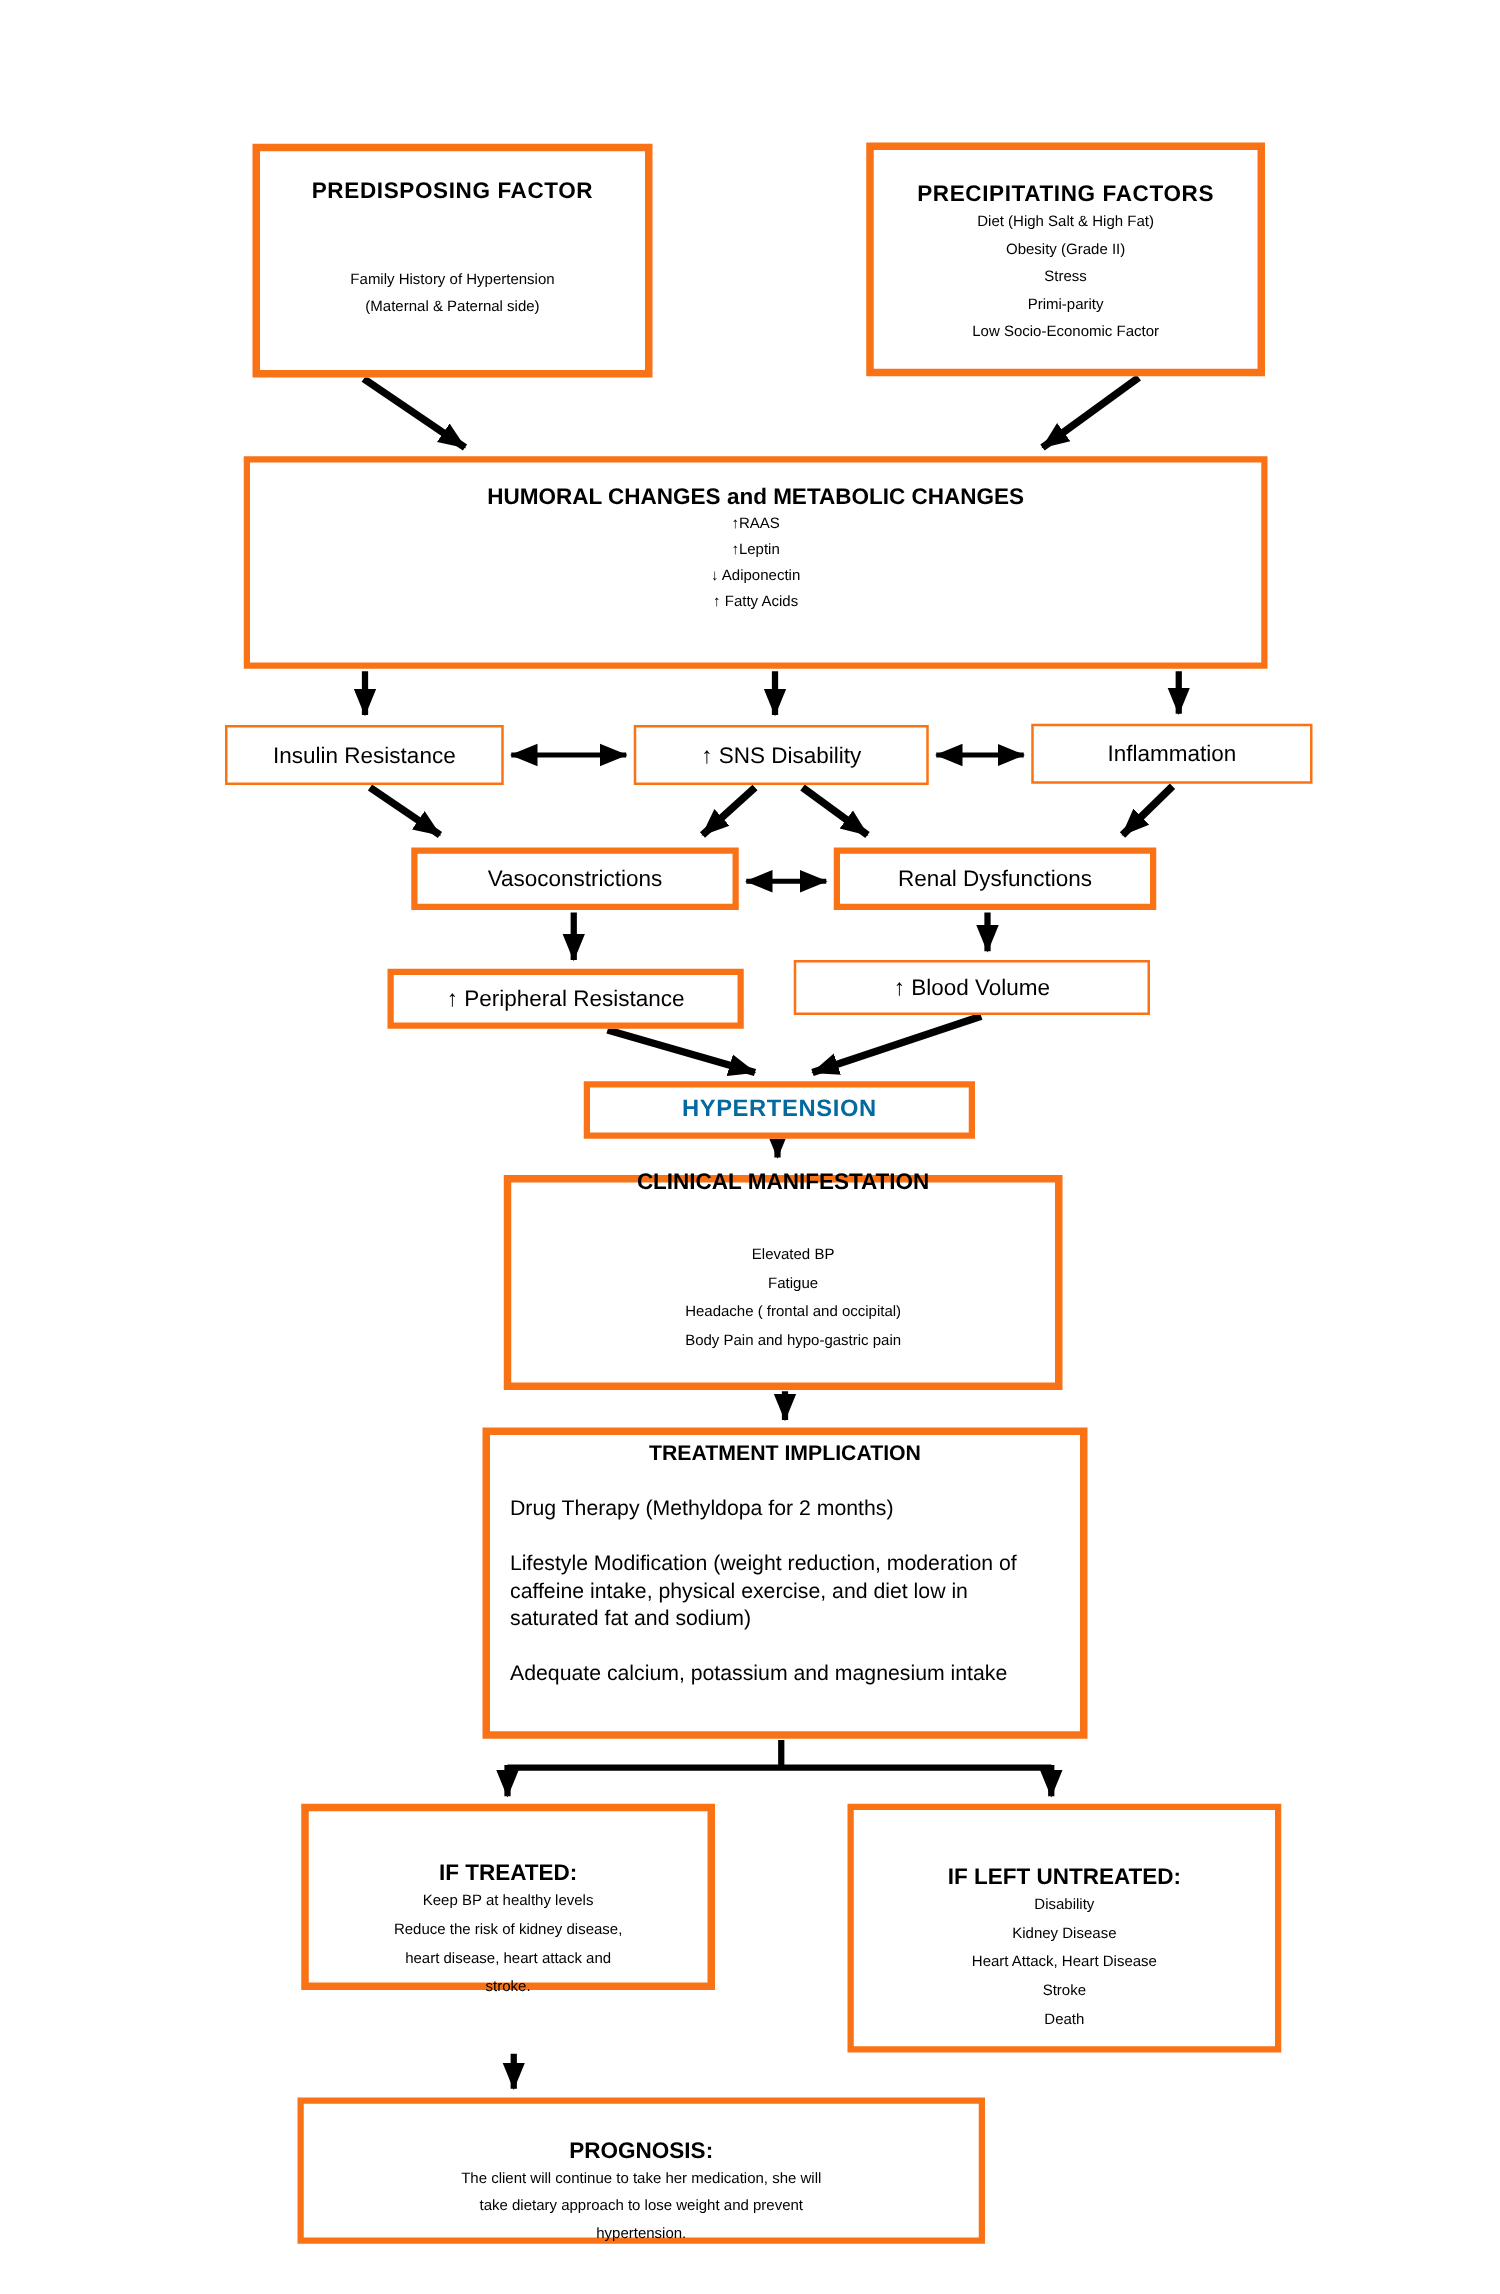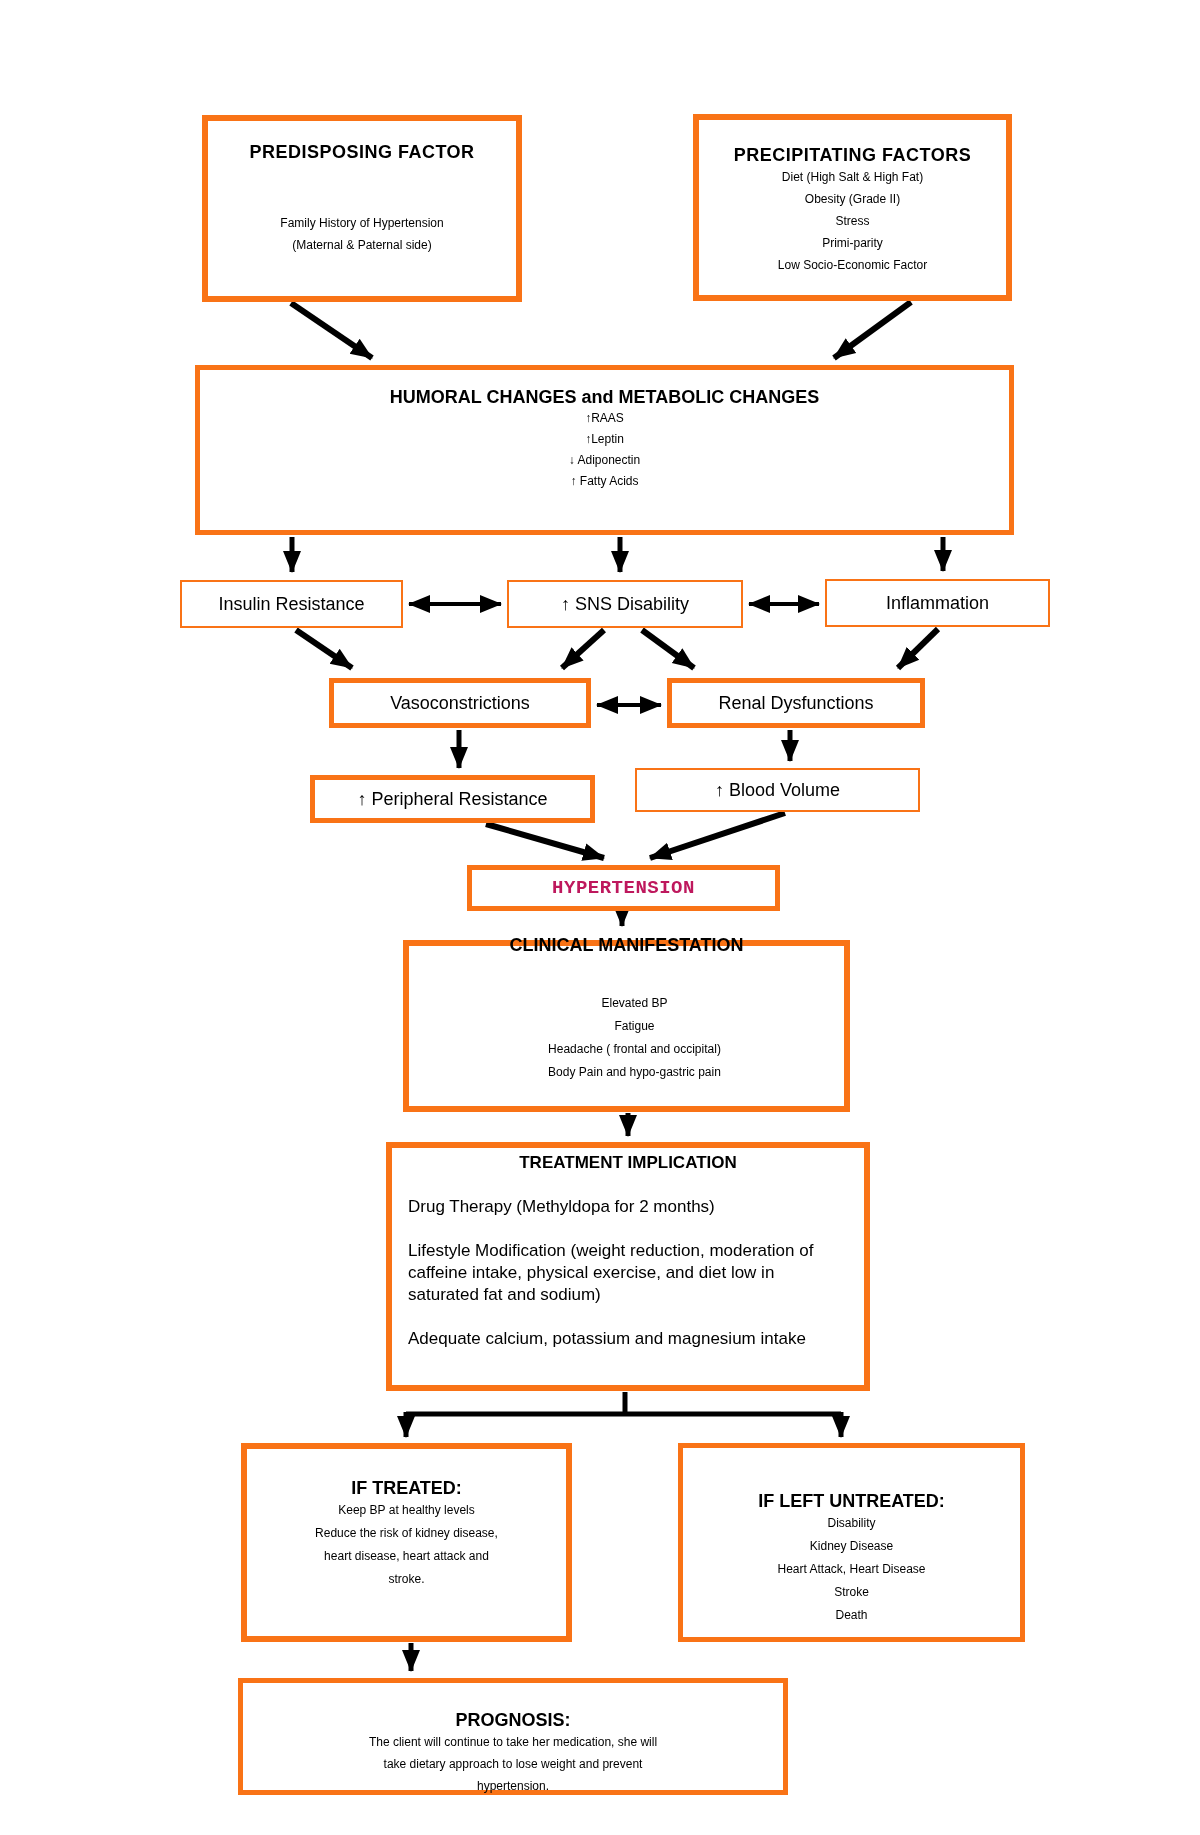--- a/index.html
+++ b/index.html
@@ -50,21 +50,21 @@
 
   .n-clinical{left:403px;top:940px;width:447px;height:172px;border-width:6px;padding-left:16px;}
   .n-clinical .title{position:absolute;top:-12px;left:0;width:100%;}
   .n-clinical .body{margin-top:46px;}
   .n-clinical .line{line-height:23px;}
 
   .n-treatment{left:386px;top:1142px;width:484px;height:249px;border-width:6px;padding:4px 16px;text-align:left;}
   .n-treatment .title{text-align:center;margin-top:16px;margin-bottom:0;}
   .n-treatment .para{font-size:17px;line-height:22px;margin-top:0;margin-bottom:22px;}
 
-  .n-iftreated{left:241px;top:1443px;width:331px;height:199px;border-width:6px;padding-top:28px;}
+  .n-iftreated{left:241px;top:1443px;width:331px;height:149px;border-width:6px;padding-top:38px;}
   .n-iftreated .line{line-height:23px;}
   .n-ifuntreated{left:678px;top:1443px;width:347px;height:199px;border-width:5px;padding-top:42px;}
   .n-ifuntreated .line{line-height:23px;}
 
   .n-prognosis{left:238px;top:1678px;width:550px;height:117px;border-width:5px;padding-top:26px;}
 </style>
 </head>
 <body>
 
 <div class="canvas">
@@ -152,21 +152,21 @@
 
   <div class="node label-box n-peripheral">
     <span class="label">↑ Peripheral Resistance</span>
   </div>
 
   <div class="node label-box n-blood">
     <span class="label">↑ Blood Volume</span>
   </div>
 
   <div class="node label-box n-hypertension">
-    <span class="label" style="color: #be185d; font-family: Liberation Mono, monospace;">HYPERTENSION</span>
+    <span class="label" style="color: #0369a1;">HYPERTENSION</span>
   </div>
 
   <div class="node n-clinical">
     <div class="title">CLINICAL MANIFESTATION</div>
     <div class="body">
       <div class="line">Elevated BP</div>
       <div class="line">Fatigue</div>
       <div class="line">Headache ( frontal and occipital)</div>
       <div class="line">Body Pain and hypo-gastric pain</div>
     </div>

